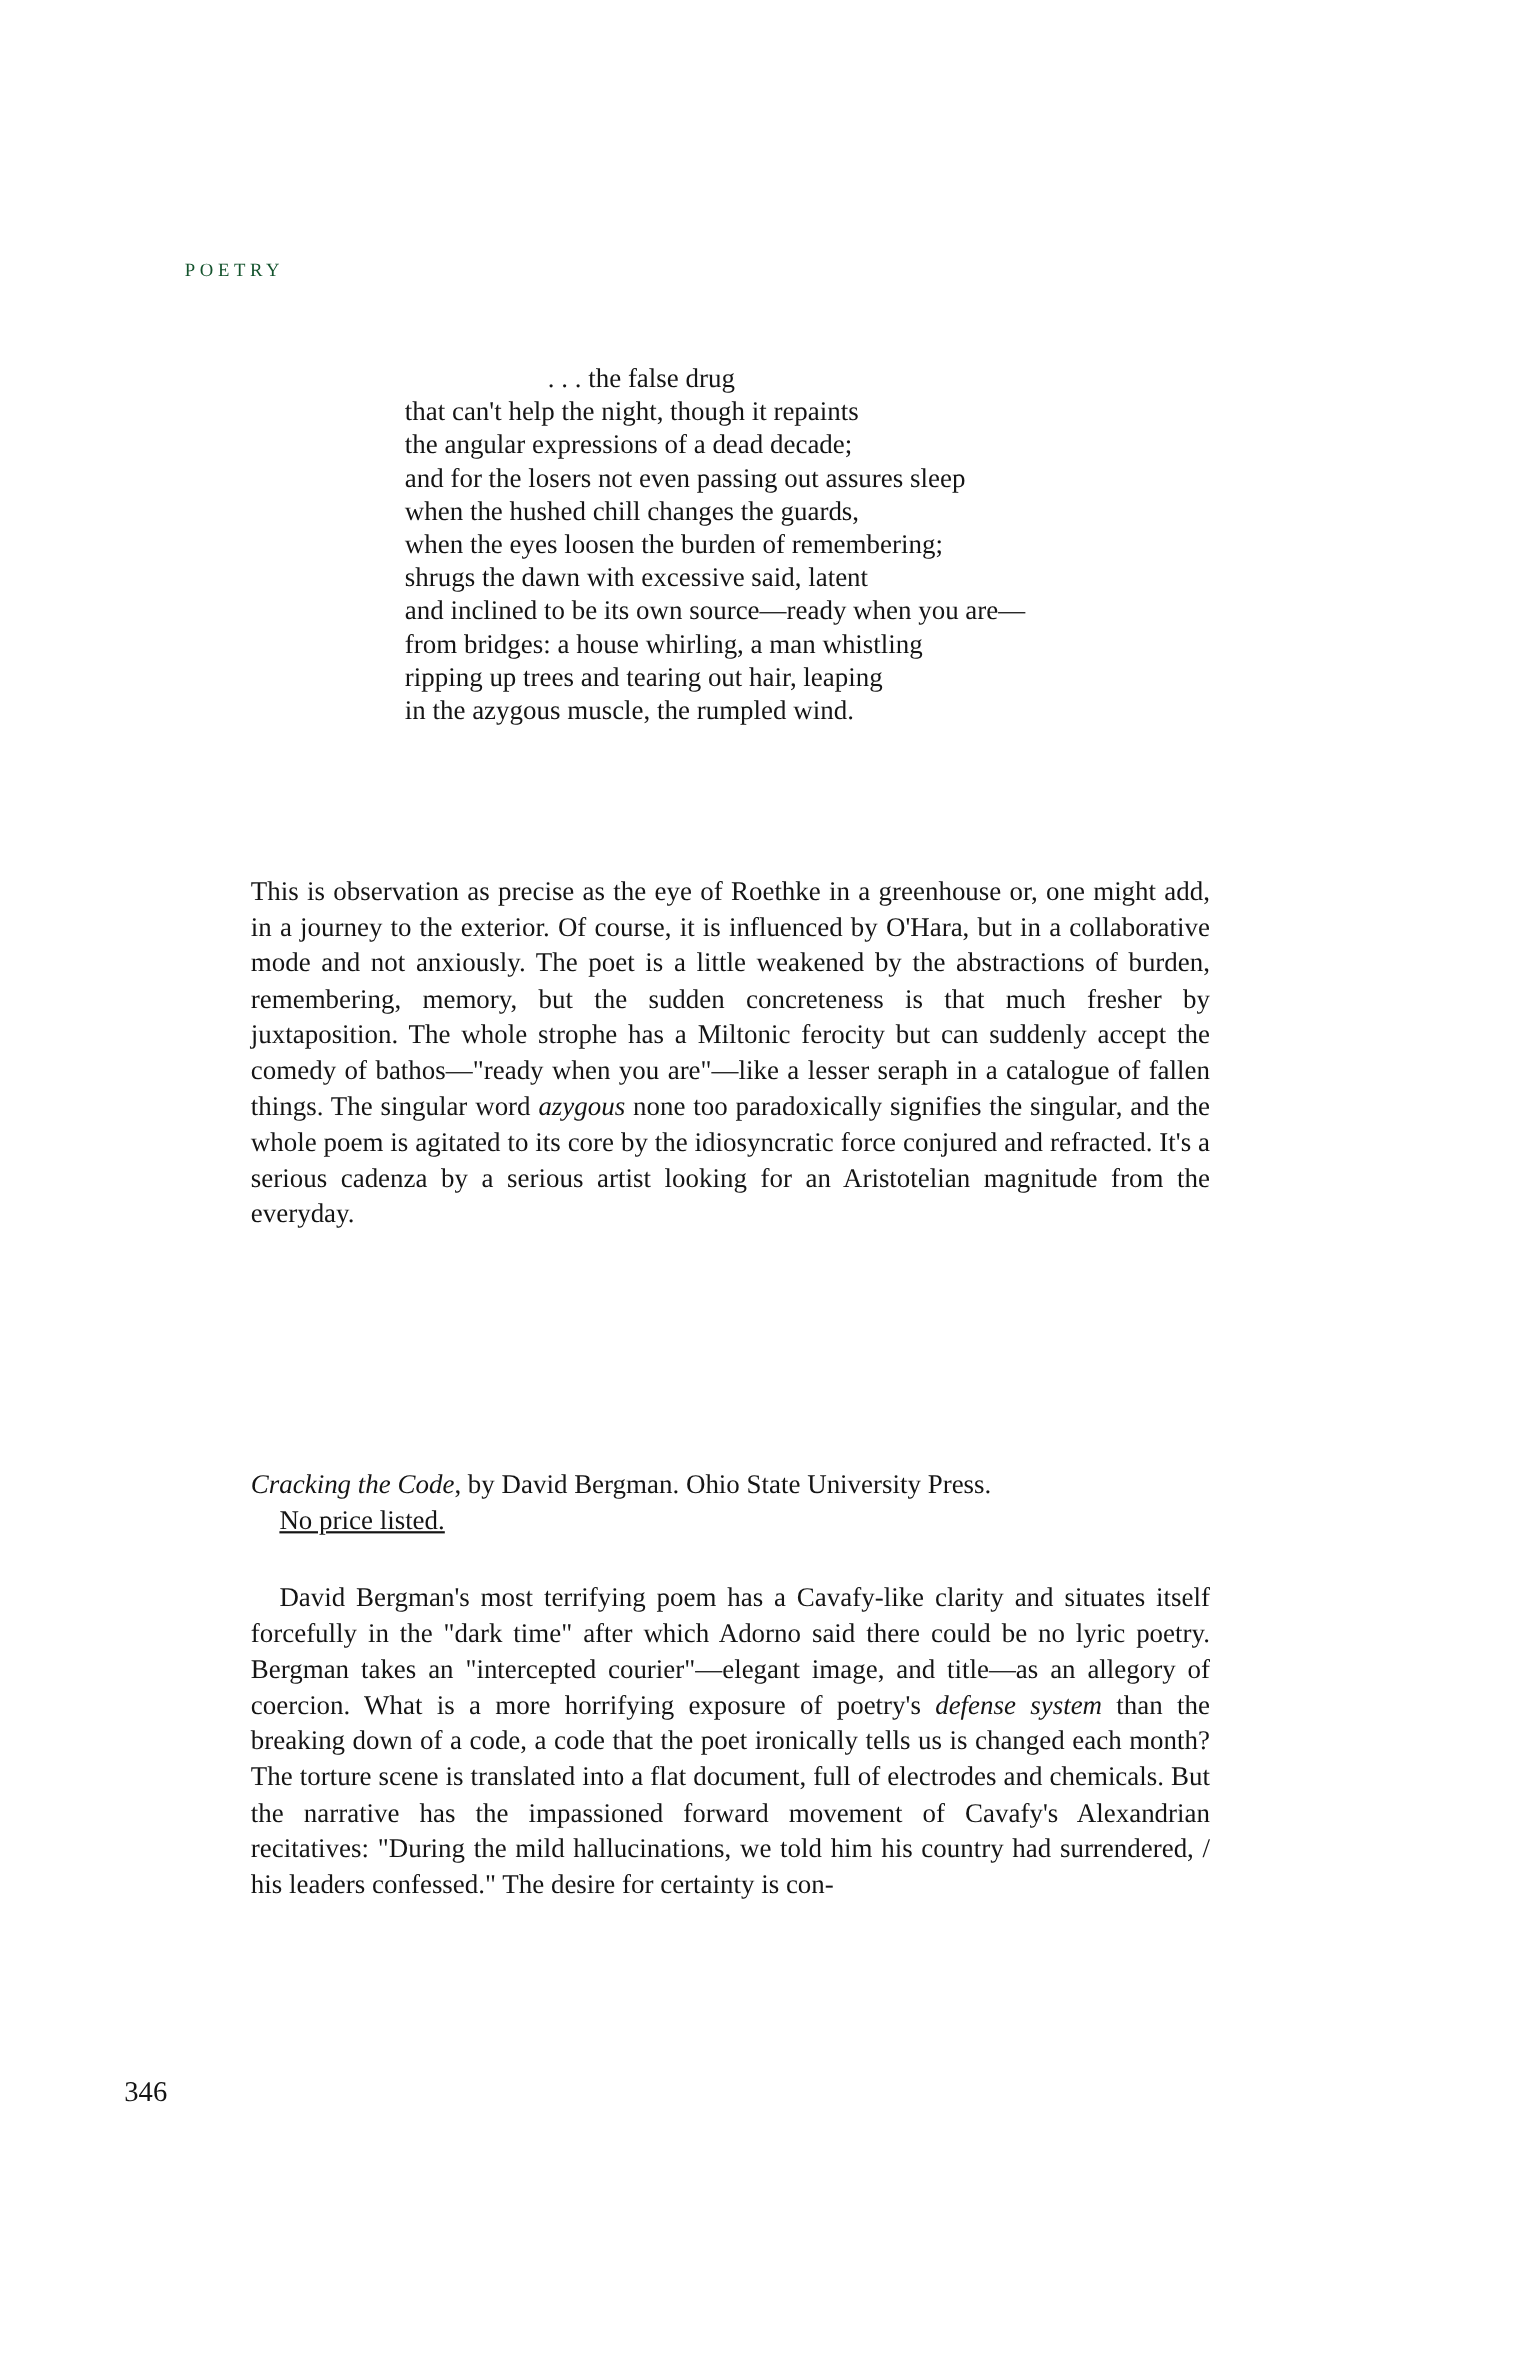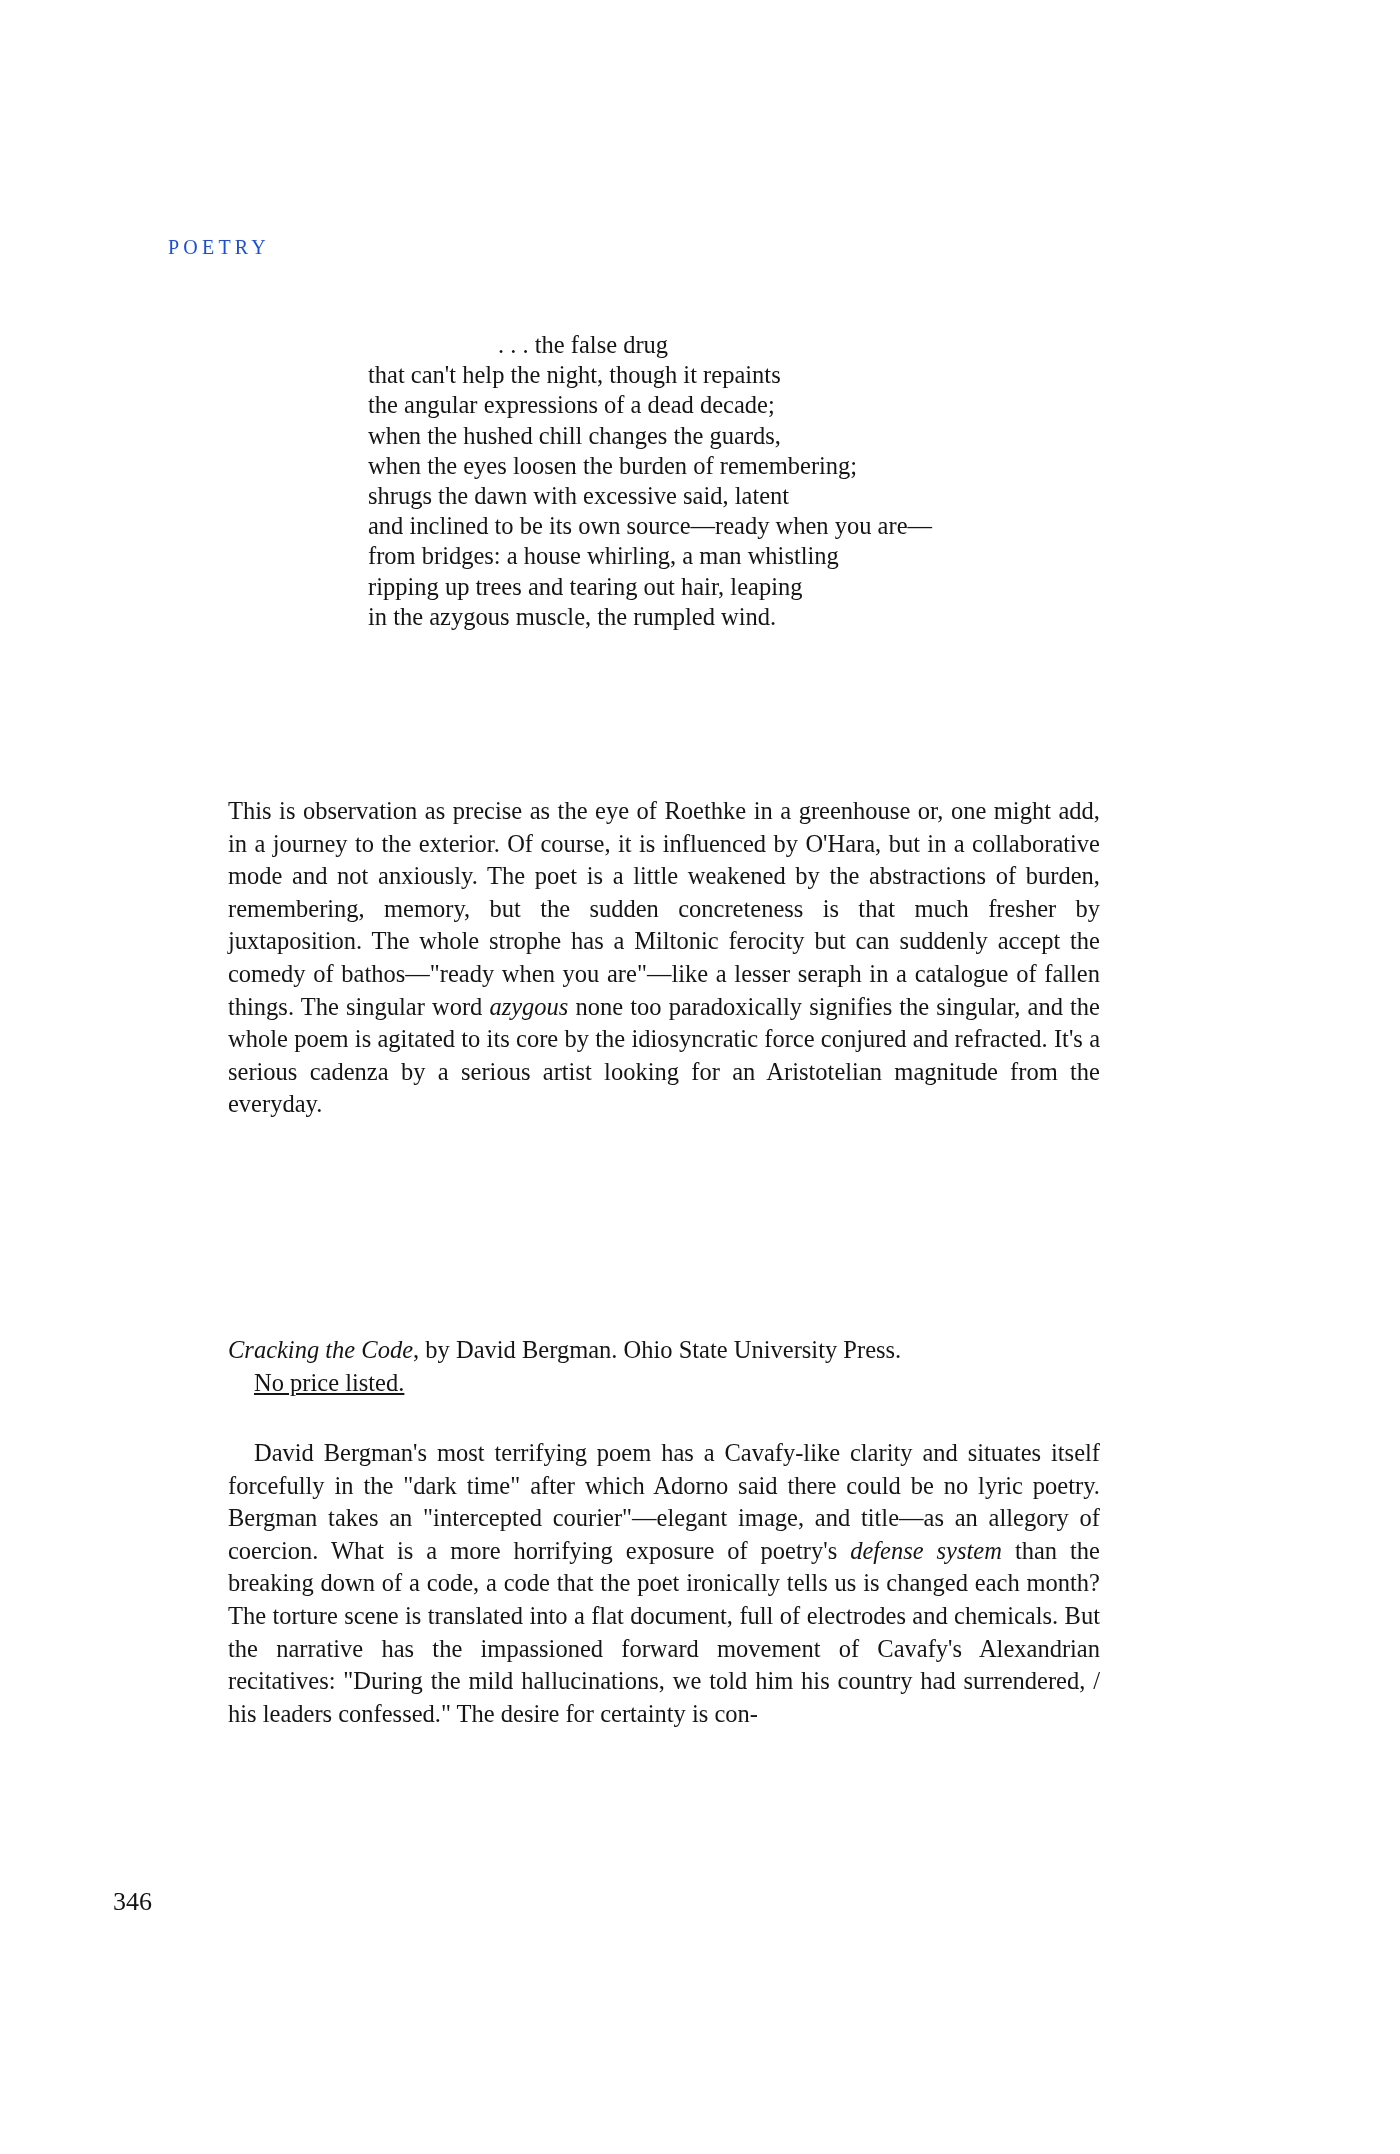--- a/index.html
+++ b/index.html
@@ -20,23 +20,23 @@
     position: absolute;
     inset: 0;
     background: #ffffff;
   }
 
   
   .running-head {
     position: absolute;
     left: 168px;
     top: 236px;
-    font-size: 20px;
+    font-size: 17px;
     letter-spacing: 4.2px;
-    color: #1d4ed8;
+    color: #14532d;
     font-variant: normal;
     white-space: nowrap;
   }
 
   
   .poem {
     position: absolute;
     left: 368px;
     top: 330px;
     width: 760px;
@@ -111,20 +111,21 @@
 <div class="page">
 
   <div class="paper-tint"></div>
 
   <div class="running-head">POETRY</div>
 
   <div class="poem" id="poem-block">
       <div class="line indent-deep">. . . the false drug</div>
       <div class="line">that can't help the night, though it repaints</div>
       <div class="line">the angular expressions of a dead decade;</div>
+      <div class="line">and for the losers not even passing out assures sleep</div>
       <div class="line">when the hushed chill changes the guards,</div>
       <div class="line">when the eyes loosen the burden of remembering;</div>
       <div class="line">shrugs the dawn with excessive said, latent</div>
       <div class="line">and inclined to be its own source—ready when you are—</div>
       <div class="line">from bridges: a house whirling, a man whistling</div>
       <div class="line">ripping up trees and tearing out hair, leaping</div>
       <div class="line">in the azygous muscle, the rumpled wind.</div>
     </div>
 
   <div class="prose p1">

